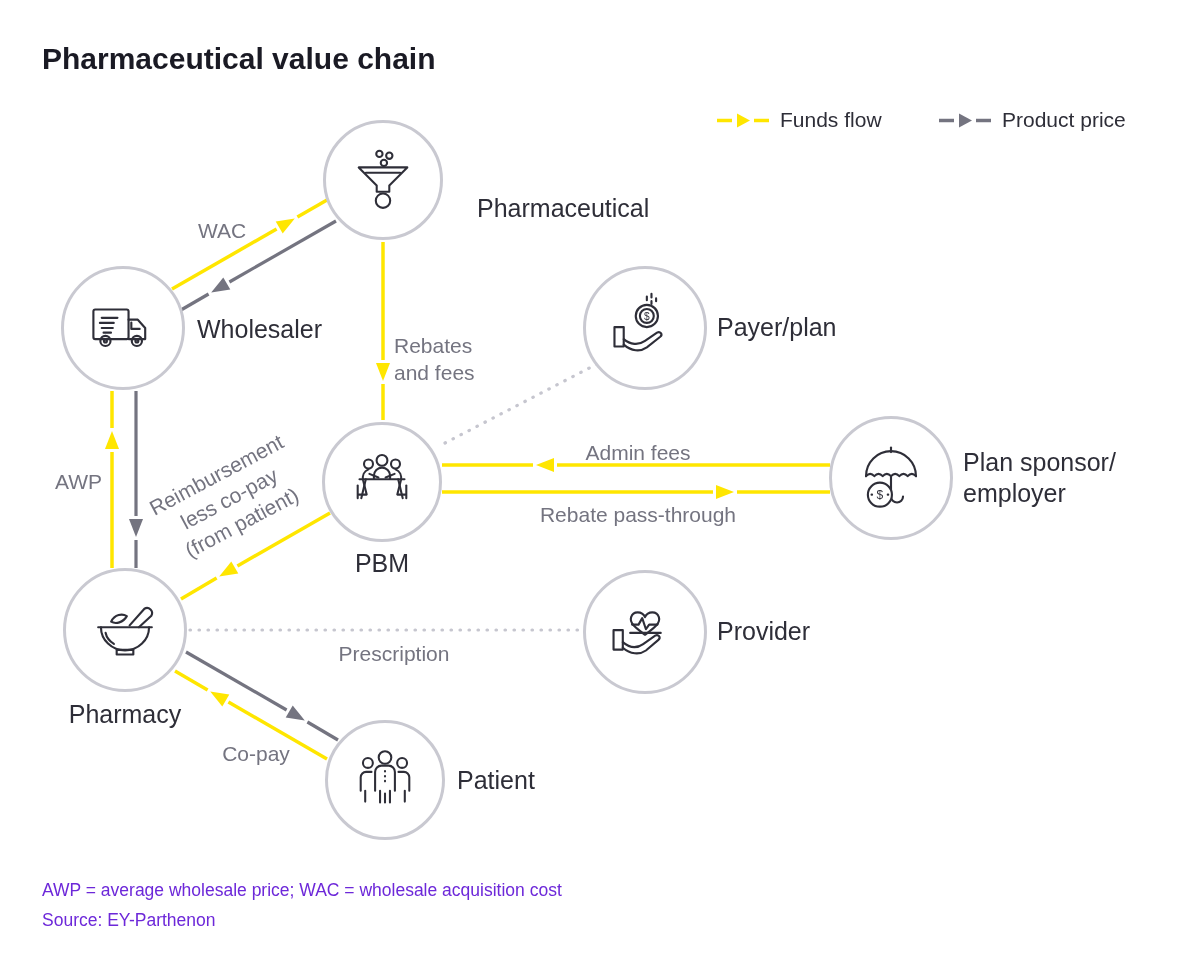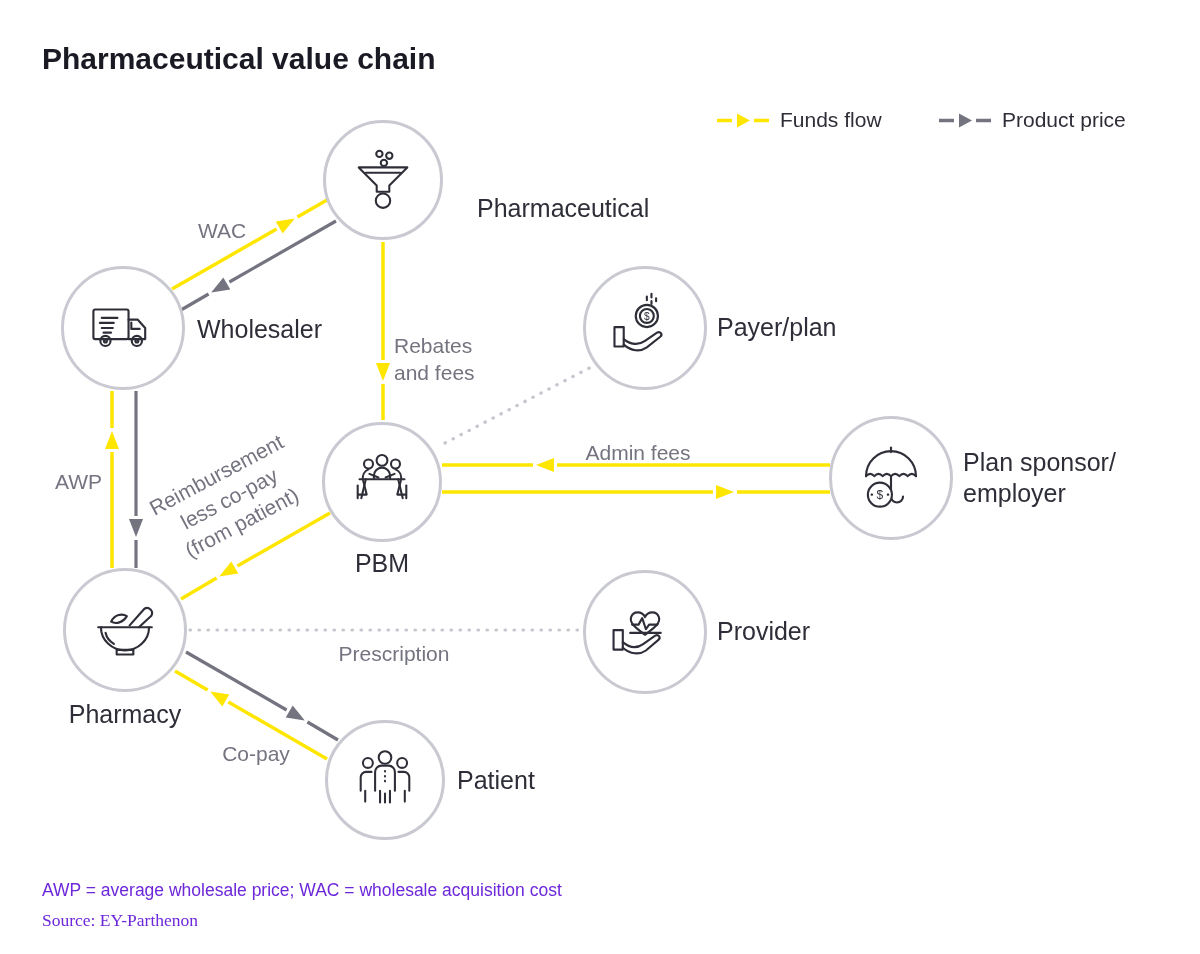--- a/index.html
+++ b/index.html
@@ -226,25 +226,26 @@
   <div class="nlabel center" style="left:58px; top:699px; width:134px;">Pharmacy</div>
   <div class="nlabel" style="left:717px; top:616px;">Provider</div>
   <div class="nlabel" style="left:457px; top:765px;">Patient</div>
 
   <div class="elabel center" style="left:192px; top:217px; width:60px;">WAC</div>
   <div class="elabel" style="left:394px; top:296px;margin-top:36px;">
     <div>Rebates</div>
     <div>and fees</div>
   </div>
   <div class="elabel center" style="left:558px; top:439px; width:160px;">Admin fees</div>
+  <div class="elabel center" style="left:528px; top:501px; width:220px;">Rebate pass-through</div>
   <div class="elabel" style="left:52px; top:468px; width:50px; text-align:right;">AWP</div>
   <div class="elabel center rot" style="left:129px; top:458px; width:200px;">
     <div>Reimbursement</div>
     <div>less co-pay</div>
     <div>(from patient)</div>
   </div>
   <div class="elabel center" style="left:314px; top:640px; width:160px;text-align:center;">Prescription</div>
   <div class="elabel center" style="left:206px; top:740px; width:100px;">Co-pay</div>
 
   <div class="foot" style="top:880px;">AWP = average wholesale price; WAC = wholesale acquisition cost</div>
-  <div class="foot" style="top:910px;font-family:Liberation Serif, serif;">Source: EY-Parthenon</div>
+  <div class="foot" style="top:910px;">Source: EY-Parthenon</div>
 
 </div>
 
 </body></html>

